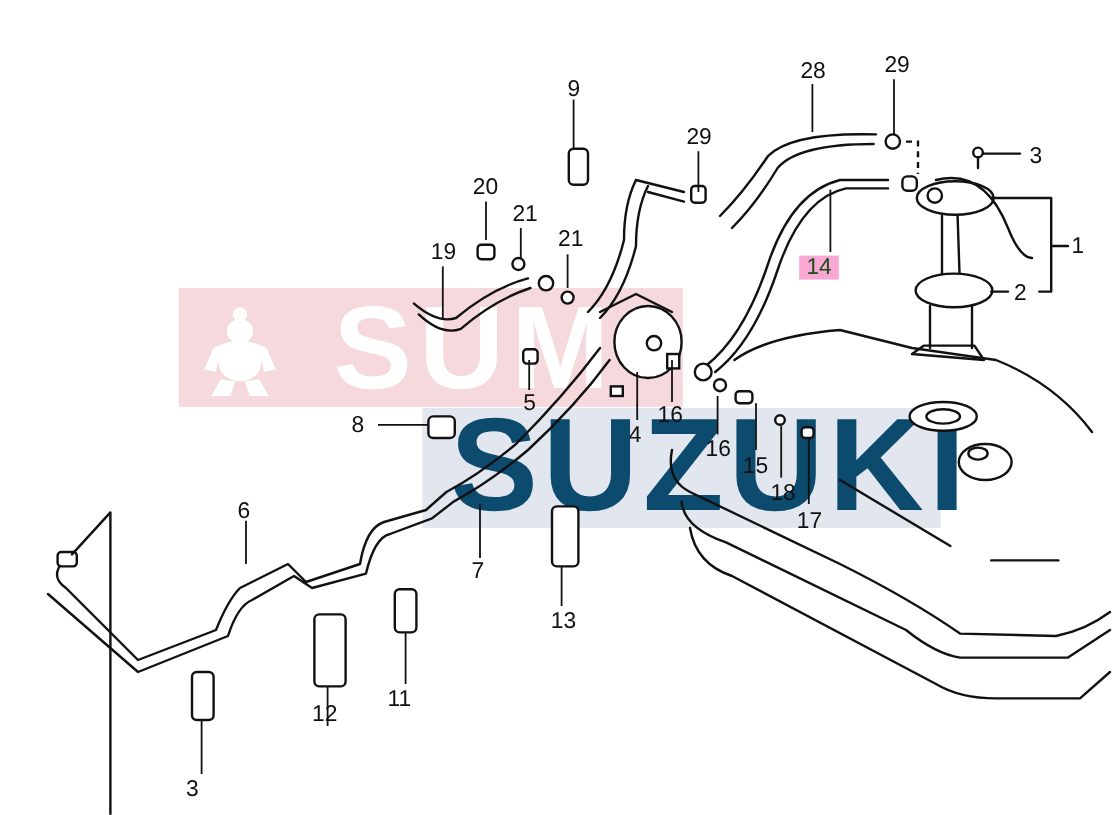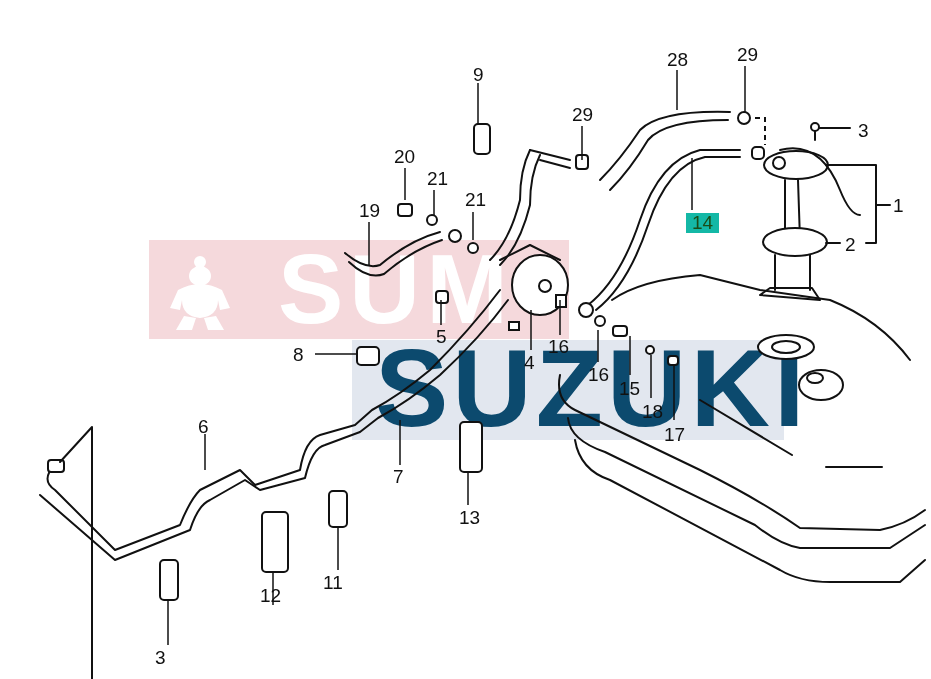--- a/index.html
+++ b/index.html
@@ -4,21 +4,21 @@
 <style>
   html,body{margin:0;padding:0;background:#ffffff;}
   body{width:931px;height:679px;position:relative;overflow:hidden;font-family:"Liberation Sans",sans-serif;}
   #diagram{position:absolute;left:0;top:0;width:931px;height:679px;}
   .wm-red{position:absolute;left:149px;top:240px;width:420px;height:99px;background:#f5d9dc;}
   .wm-blue{position:absolute;left:352px;top:340px;width:432px;height:100px;background:#e2e7ef;}
   .wm-red-text{position:absolute;left:258px;top:234px;font:bold 98px "Liberation Sans",sans-serif;color:#ffffff;letter-spacing:6px;line-height:110px;margin-left:20px;}
   .wm-blue-text{position:absolute;left:375px;top:328px;font:bold 110px "Liberation Sans",sans-serif;color:#0c4a6e;letter-spacing:4px;line-height:120px;}
   .sumo{position:absolute;left:158px;top:250px;width:84px;height:84px;}
   .lbl{position:absolute;font:19px "Liberation Sans",sans-serif;color:#111;line-height:20px;white-space:nowrap;}
-  .hl{background:#14b8a6;color:#1a4d16;padding:0 6px;margin-left:20px;}
+  .hl{background:#f9a8d4;color:#1a4d16;padding:0 6px;}
   svg .ln{fill:none;stroke:#111;stroke-width:2;stroke-linecap:round;stroke-linejoin:round;}
   svg .thin{fill:none;stroke:#111;stroke-width:1.5;}
   svg .part{fill:#fff;stroke:#111;stroke-width:2;}
   svg .dash{fill:none;stroke:#111;stroke-width:2;stroke-dasharray:5 4;}
 </style>
 </head>
 <body>
 
 <div class="wm-red"></div>
 <svg class="sumo" viewBox="0 0 84 84">

